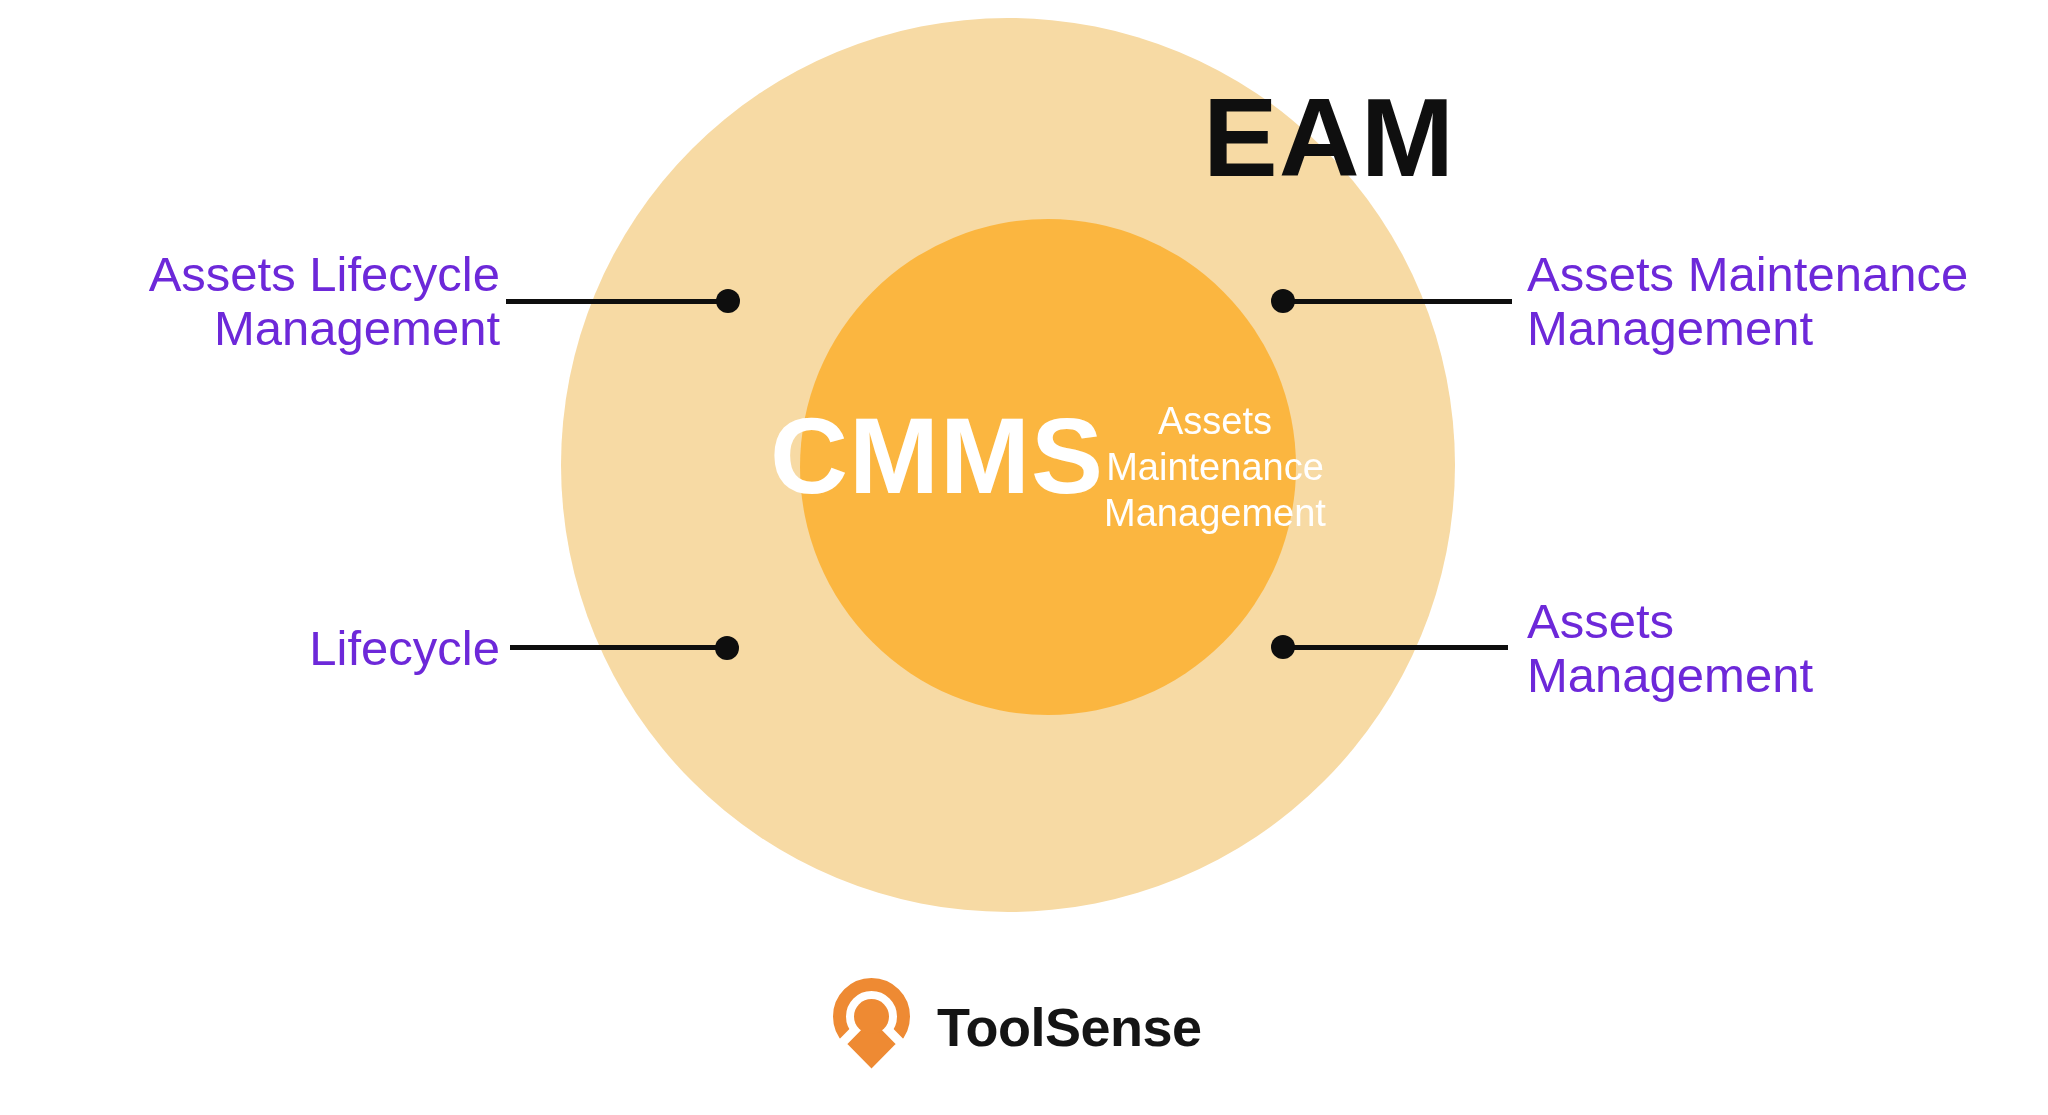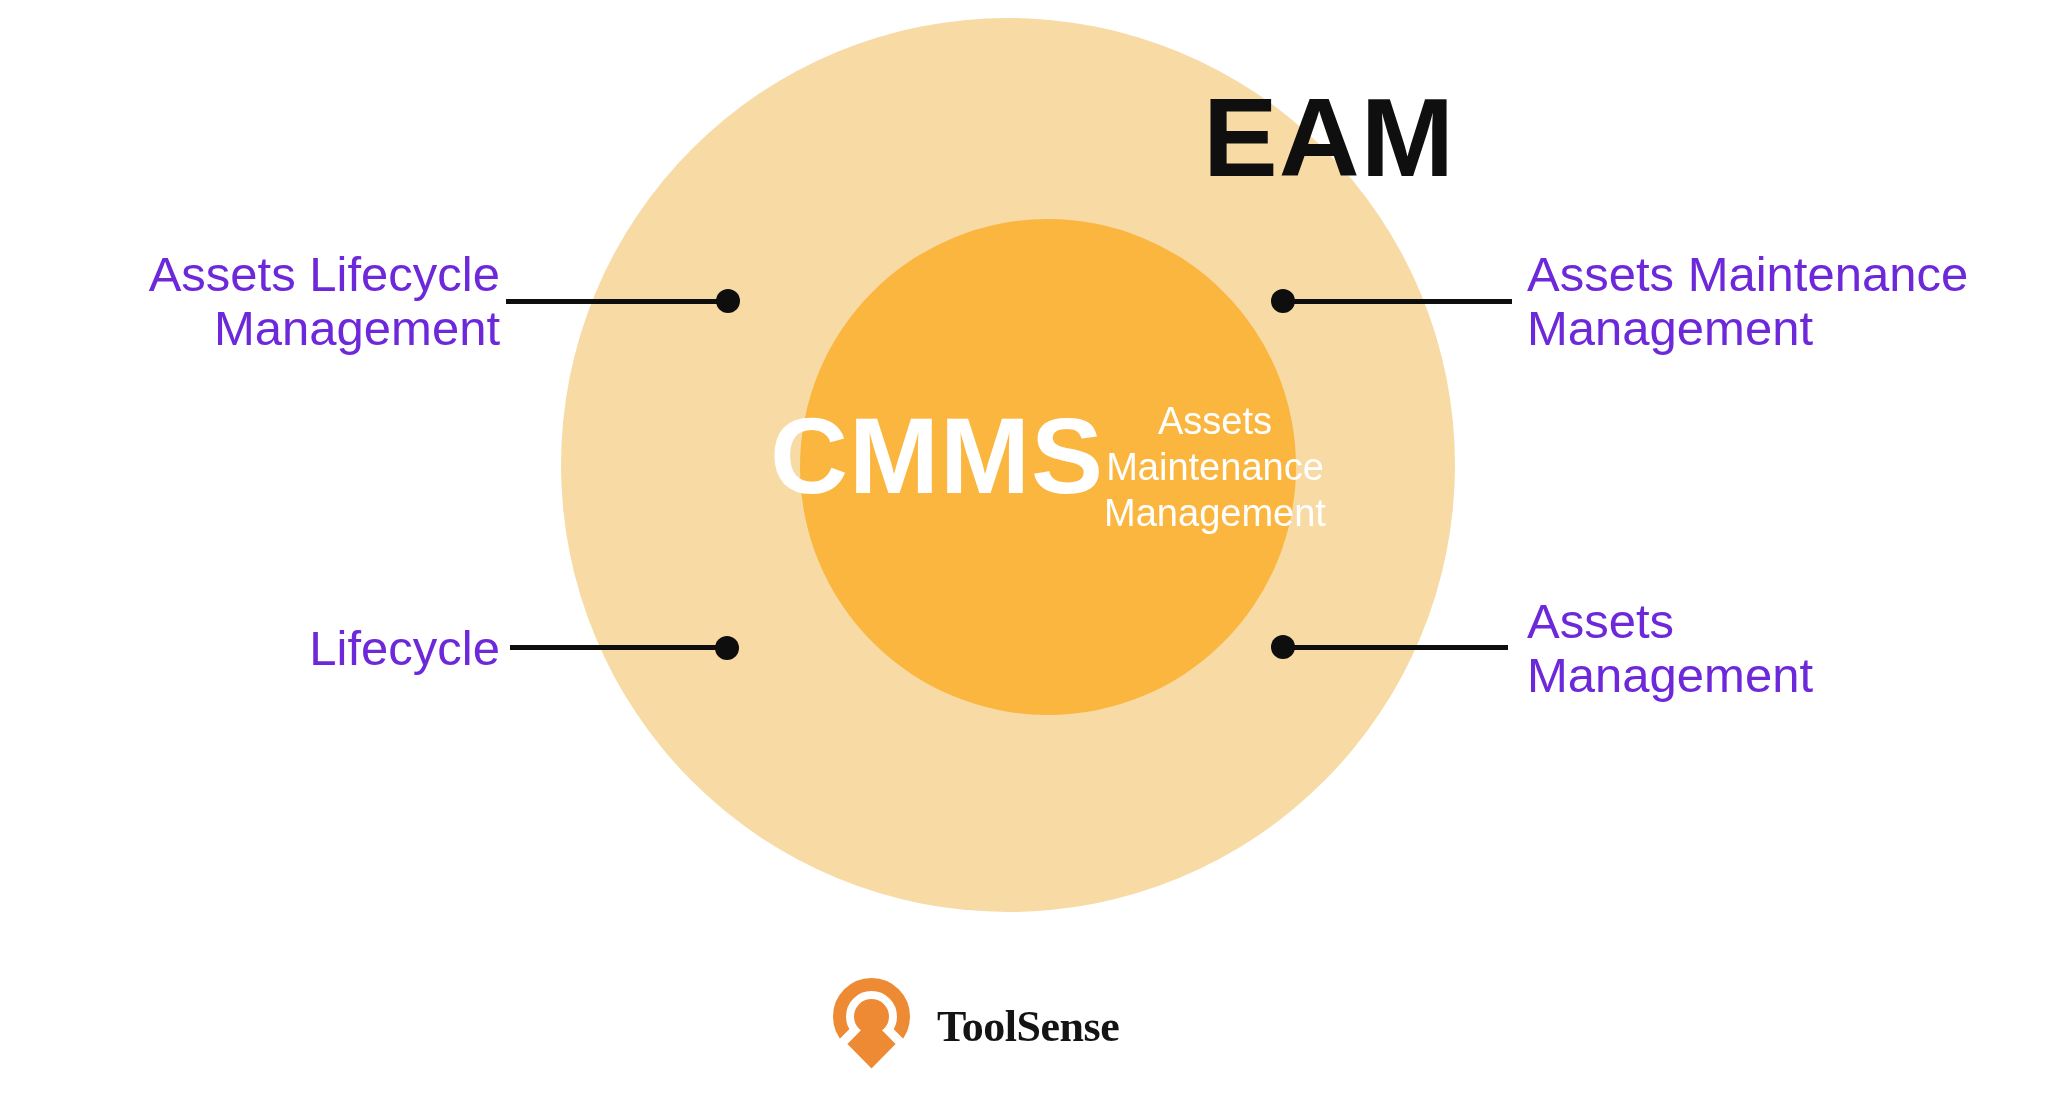--- a/index.html
+++ b/index.html
@@ -78,23 +78,22 @@
   .dot-bottom-left{left:715px;top:636px;}
   .dot-bottom-right{left:1271px;top:635px;}
 
   
   .logo{
     position:absolute;left:833px;top:976px;height:102px;
     display:flex;align-items:center;gap:26px;
   }
   .logo svg{display:block;}
   .logo-wordmark{
-    font-size:44px;font-weight:700;color:#141414;letter-spacing:-0.5px;
+    font-size:54px;font-weight:700;color:#141414;letter-spacing:-0.5px;
     line-height:1;
-    font-family:Liberation Serif, serif;
   }
 </style>
 </head>
 <body>
 
 <div class="canvas">
 
   <div class="outer-circle"></div>
 
   <div class="eam-title">EAM</div>

